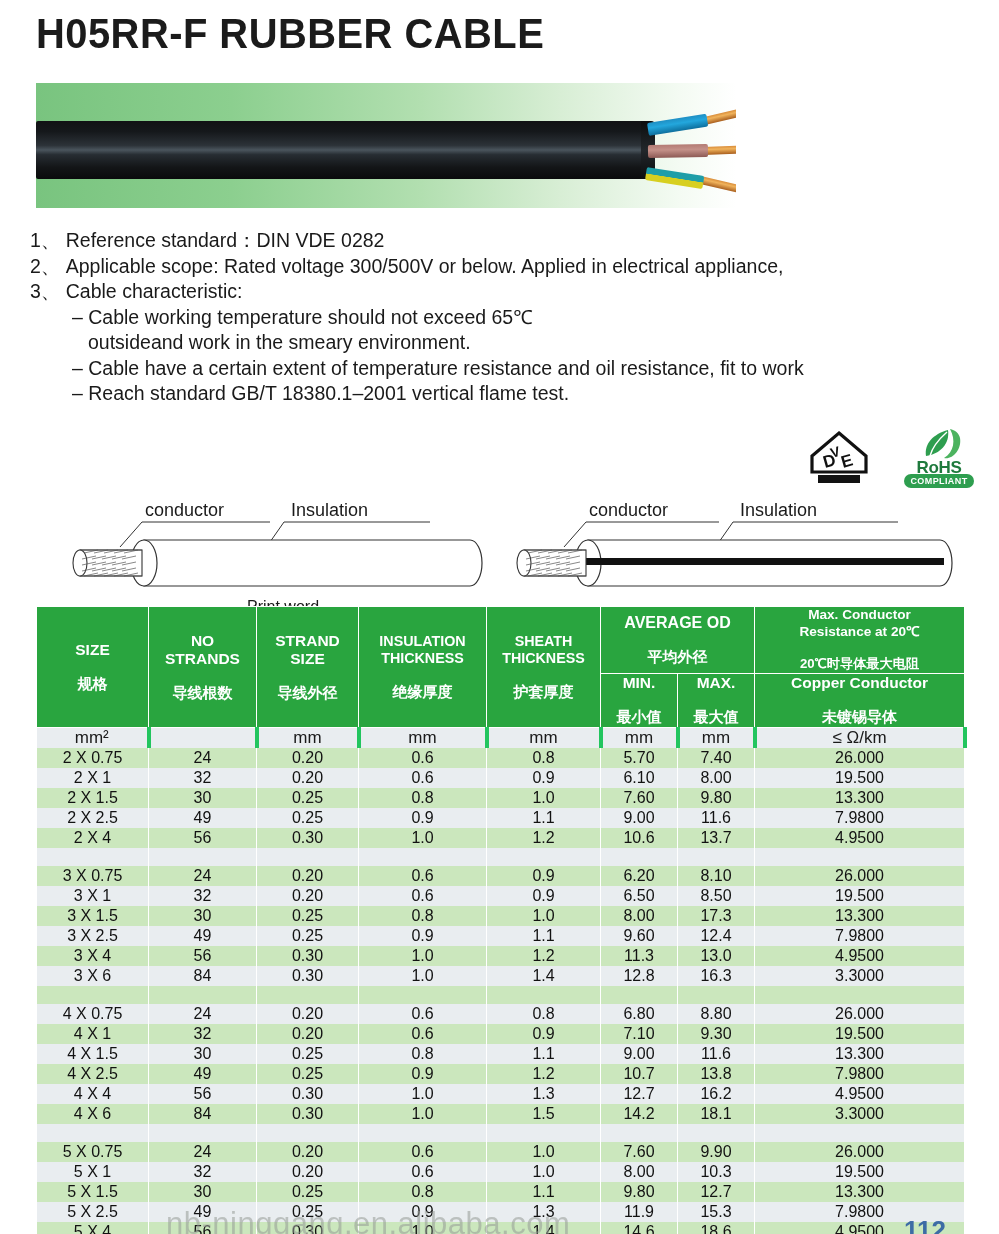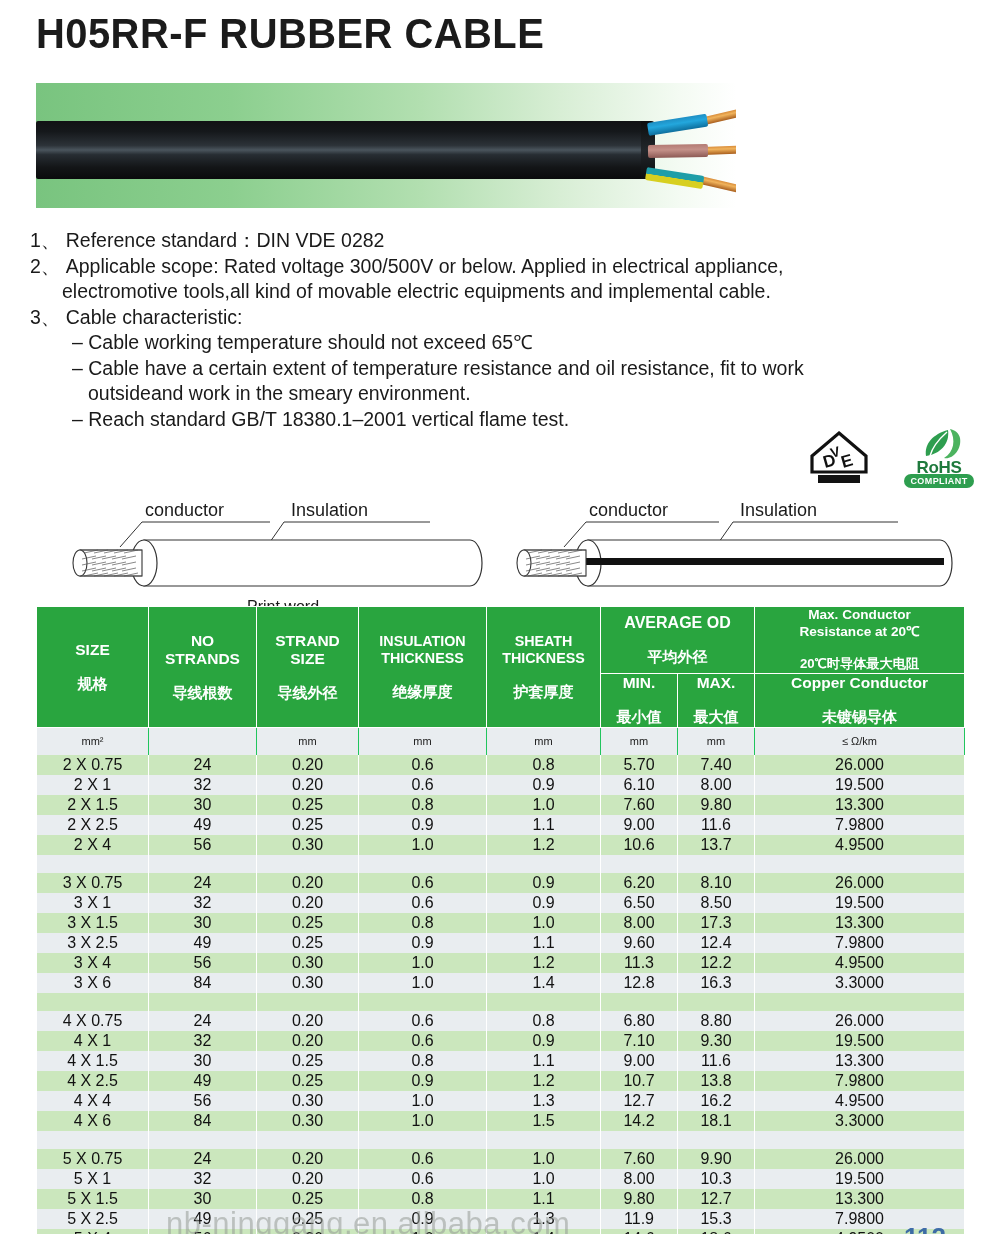--- a/index.html
+++ b/index.html
@@ -112,22 +112,22 @@
     font-size:15.5px; font-weight:bold; line-height:18px;
     vertical-align: middle;
   }
   thead th .cn { display:block; font-size:15px; font-weight:bold;margin-top:16px; }
   thead th.big { font-size:16px; }
   thead th.small { font-size:14.3px; line-height:17px; }
   thead th.smaller { font-size:13.6px; line-height:16.5px; }
 
   tr.units td {
     background:#e9edf0; color:#1a1a1a; text-align:center;
-    font-size:11px; height:28px; line-height:20px;
-    border-left:1px solid #ffffff; border-right:1px solid #22c55e;
+    font-size:17px; height:20px; line-height:20px;
+    border-left:1px solid #ffffff; border-right:4px solid #22c55e;
   }
   tbody td {
     text-align:center; font-size:16px; height:20px; line-height:20px;
     color:#121212;
     border-left:1px solid #ffffff; border-right:1px solid #ffffff;
   }
   tr.rg td { background:#cbe7bd; }
   tr.rw td { background:#e9edf0; }
   tr.spacer td { height:18px; }
   tr.spacer.rg td { background:#cbe7bd; }
@@ -159,25 +159,24 @@
   <div class="copper c2"></div>
   <div class="copper c3"></div>
   <div class="wire blue"></div>
   <div class="wire brown"></div>
   <div class="wire green"></div>
 </div>
 
 <div class="specs">
   <div class="spec-line">1、 Reference standard：DIN VDE 0282</div>
   <div class="spec-line">2、 Applicable scope: Rated voltage 300/500V or below. Applied in electrical appliance,</div>
-  <div class="spec-line spec-indent">electromotive tools,all kind of movable electric equipments and implemental cable.</div>
   <div class="spec-line">3、 Cable characteristic:</div>
   <div class="spec-line spec-sub">– Cable working temperature should not exceed 65℃</div>
+  <div class="spec-line spec-sub2">outsideand work in the smeary environment.</div>
   <div class="spec-line spec-sub">– Cable have a certain extent of temperature resistance and oil resistance, fit to work</div>
-  <div class="spec-line spec-sub2">outsideand work in the smeary environment.</div>
   <div class="spec-line spec-sub">– Reach standard GB/T 18380.1–2001 vertical flame test.</div>
 </div>
 
 <div class="certs">
   <svg class="vde" viewBox="0 0 62 58">
     <path d="M31 3 L58 26 L58 42 L4 42 L4 26 Z" fill="none" stroke="#111" stroke-width="3.2"></path>
     <rect x="10" y="45" width="42" height="8" fill="#111"></rect>
     <text x="24" y="28" font-family="Liberation Sans, sans-serif" font-size="14" font-weight="bold" fill="#111" transform="rotate(-16 24 28)">V</text>
     <text x="17" y="38" font-family="Liberation Sans, sans-serif" font-size="17" font-weight="bold" fill="#111" transform="rotate(-16 17 38)">D</text>
     <text x="35" y="38" font-family="Liberation Sans, sans-serif" font-size="17" font-weight="bold" fill="#111" transform="rotate(-16 35 38)">E</text>
@@ -463,21 +462,21 @@
           <td>12.4</td>
           <td>7.9800</td>
         </tr>
         <tr class="rg">
           <td>3 X 4</td>
           <td>56</td>
           <td>0.30</td>
           <td>1.0</td>
           <td>1.2</td>
           <td>11.3</td>
-          <td>12.2</td>
+          <td>13.0</td>
           <td>4.9500</td>
         </tr>
         <tr class="rw">
           <td>3 X 6</td>
           <td>84</td>
           <td>0.30</td>
           <td>1.0</td>
           <td>1.4</td>
           <td>12.8</td>
           <td>16.3</td>

